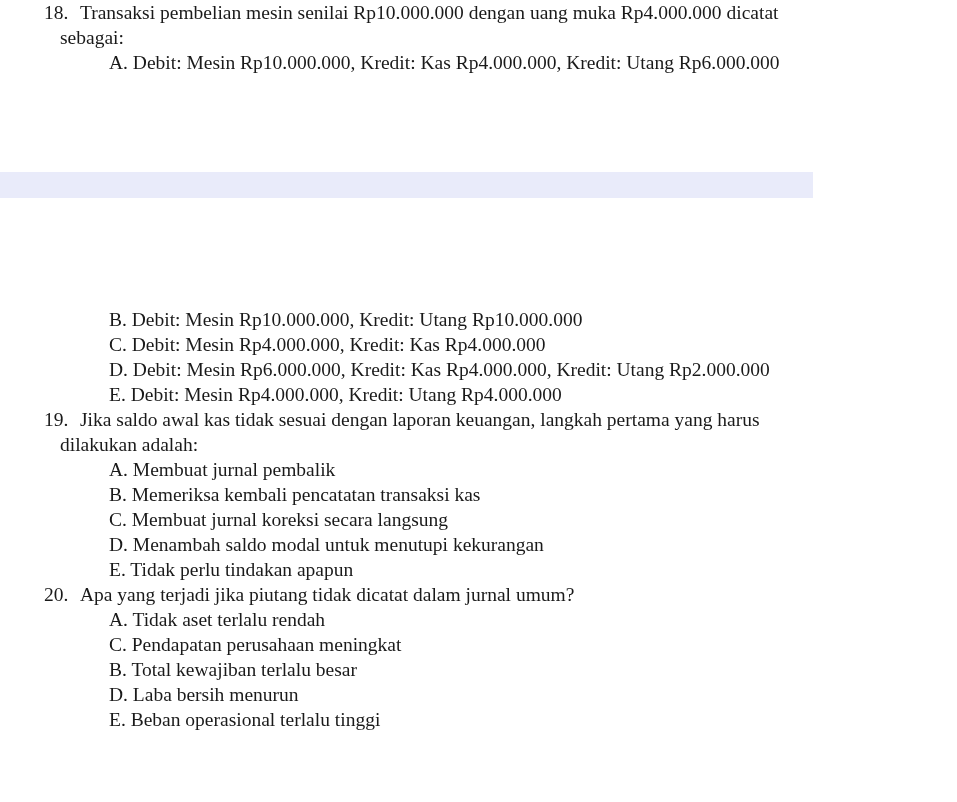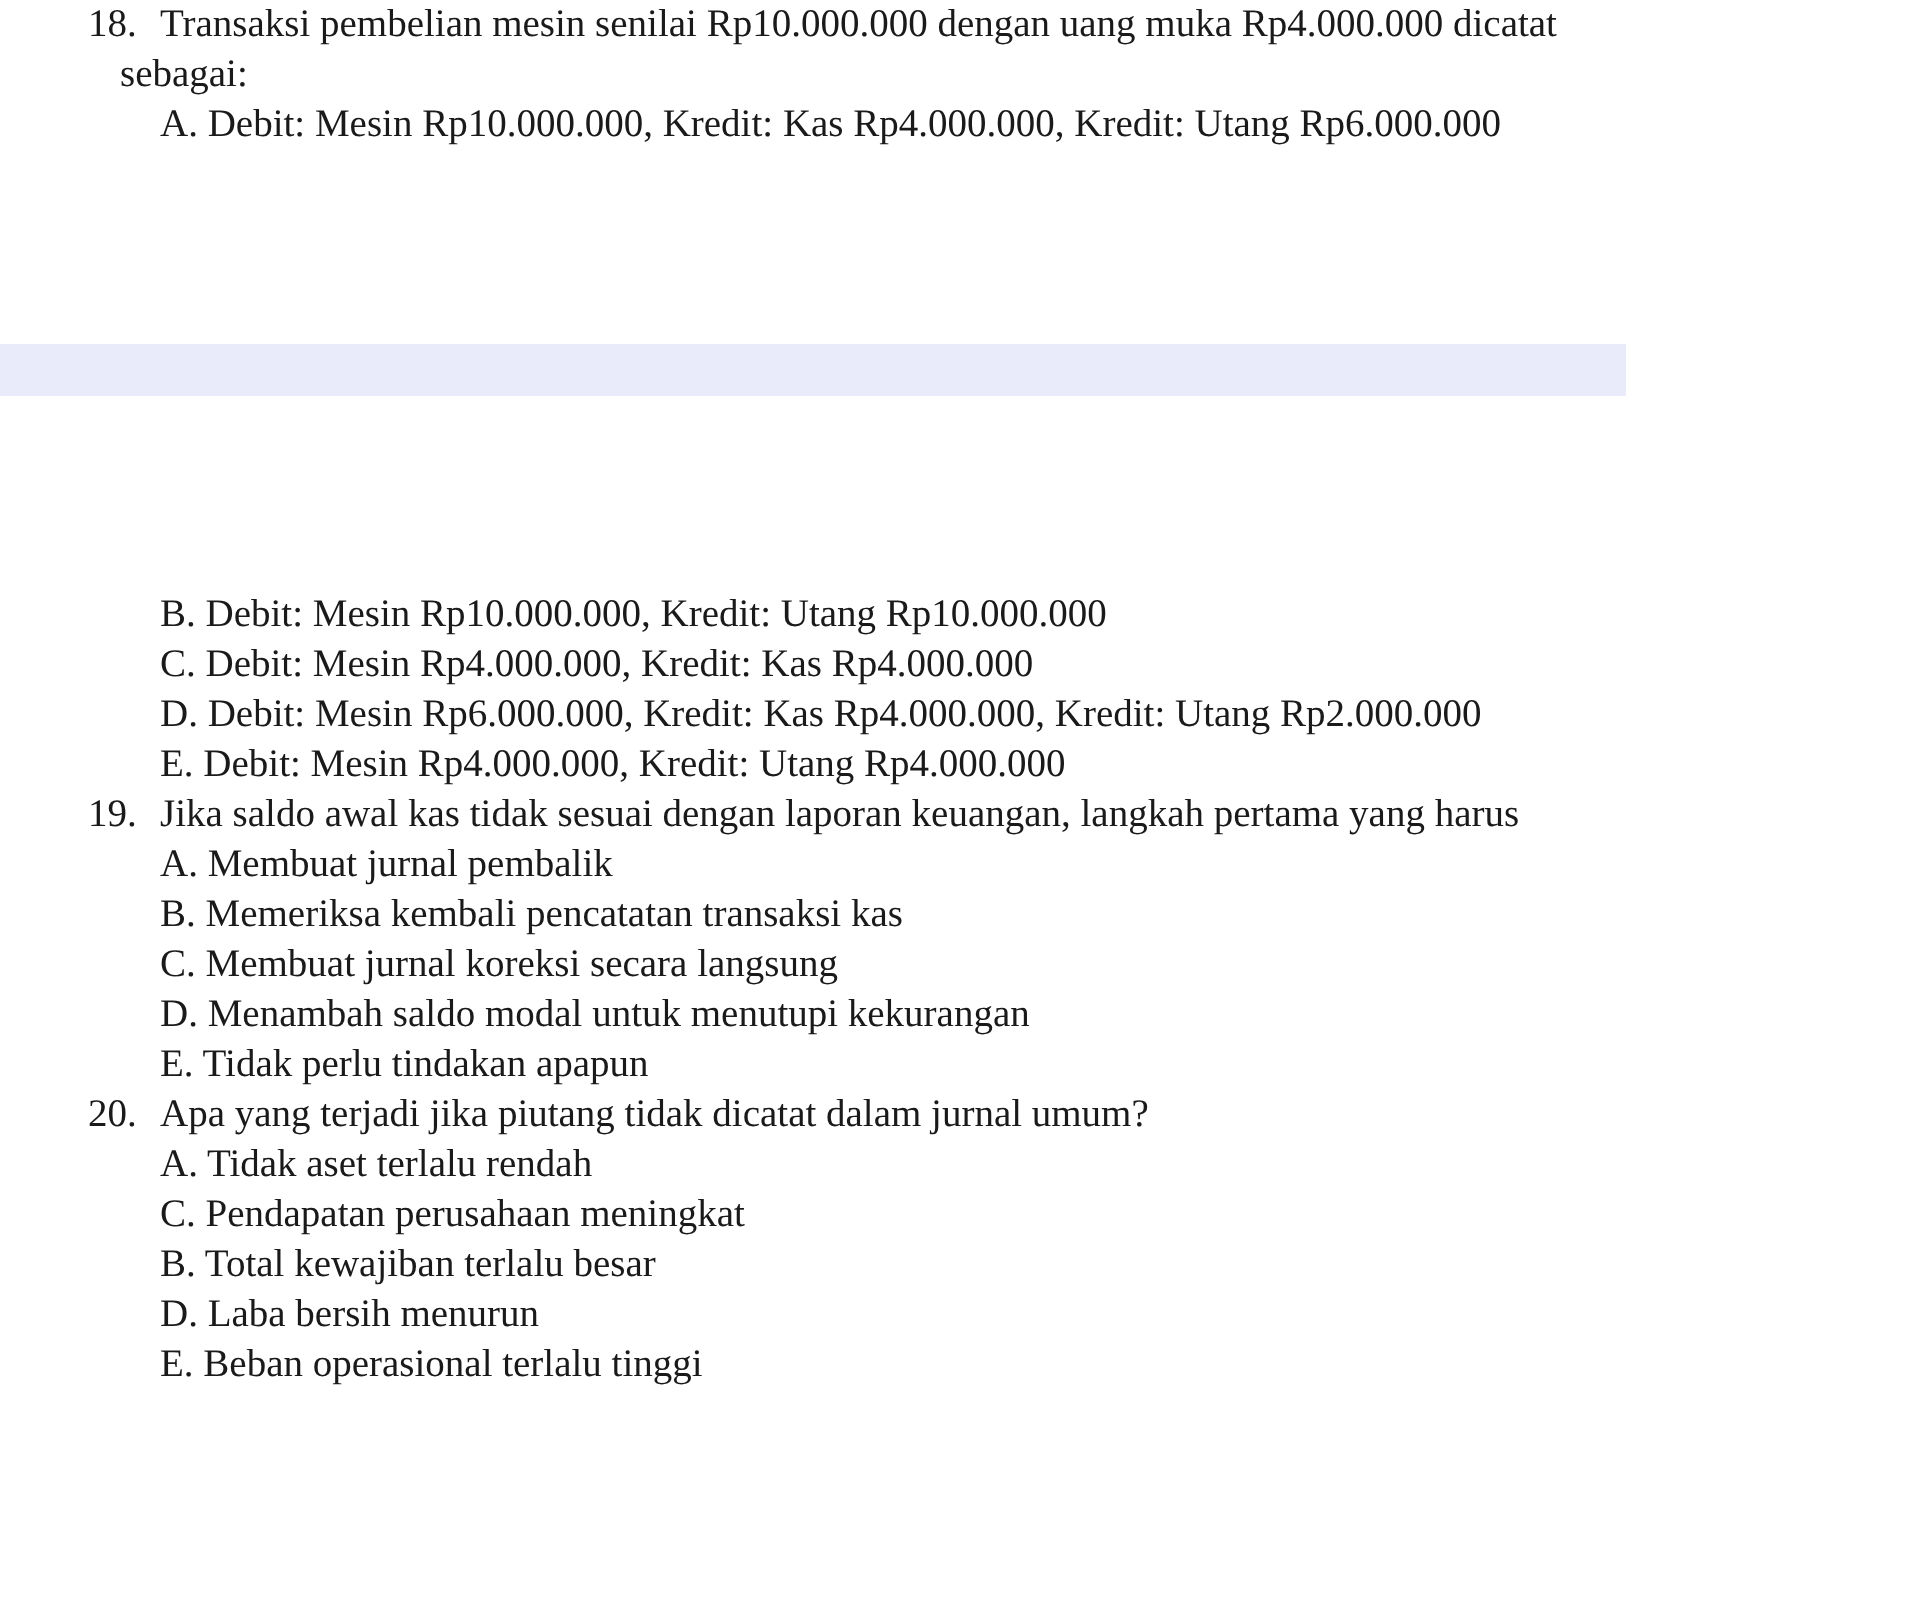--- a/index.html
+++ b/index.html
@@ -64,24 +64,25 @@
     width: 36px;
     text-align: left;
   }
   
   .q-cont {
     padding-left: 60px;
   }
   
   .opt-line {
     padding-left: 80px;
+    margin-left: 29px;
   }
 
   .block-top   { top: 0px; }
-  .block-mid   { top: 295px; }
+  .block-mid   { top: 307px; }
 </style>
 </head>
 <body style="background: rgb(255, 255, 255); color: rgb(26, 26, 26);">
 
 <div class="page">
 
   <div class="highlight-band" style="background: rgb(233, 235, 250);"></div>
 
   <div class="content">
 
@@ -96,20 +97,21 @@
     </div>
 
     <div class="block block-mid">
 
       <div class="line opt-line">B. Debit: Mesin Rp10.000.000, Kredit: Utang Rp10.000.000</div>
       <div class="line opt-line">C. Debit: Mesin Rp4.000.000, Kredit: Kas Rp4.000.000</div>
       <div class="line opt-line">D. Debit: Mesin Rp6.000.000, Kredit: Kas Rp4.000.000, Kredit: Utang Rp2.000.000</div>
       <div class="line opt-line">E. Debit: Mesin Rp4.000.000, Kredit: Utang Rp4.000.000</div>
 
       <div class="line q-line"><span class="q-num">19.</span><span>Jika saldo awal kas tidak sesuai dengan laporan keuangan, langkah pertama yang harus</span></div>
+      <div class="line q-cont">dilakukan adalah:</div>
       <div class="line opt-line">A. Membuat jurnal pembalik</div>
       <div class="line opt-line">B. Memeriksa kembali pencatatan transaksi kas</div>
       <div class="line opt-line">C. Membuat jurnal koreksi secara langsung</div>
       <div class="line opt-line">D. Menambah saldo modal untuk menutupi kekurangan</div>
       <div class="line opt-line">E. Tidak perlu tindakan apapun</div>
 
       <div class="line q-line"><span class="q-num">20.</span><span>Apa yang terjadi jika piutang tidak dicatat dalam jurnal umum?</span></div>
       <div class="line opt-line">A. Tidak aset terlalu rendah</div>
       <div class="line opt-line">C. Pendapatan perusahaan meningkat</div>
       <div class="line opt-line">B. Total kewajiban terlalu besar</div>

